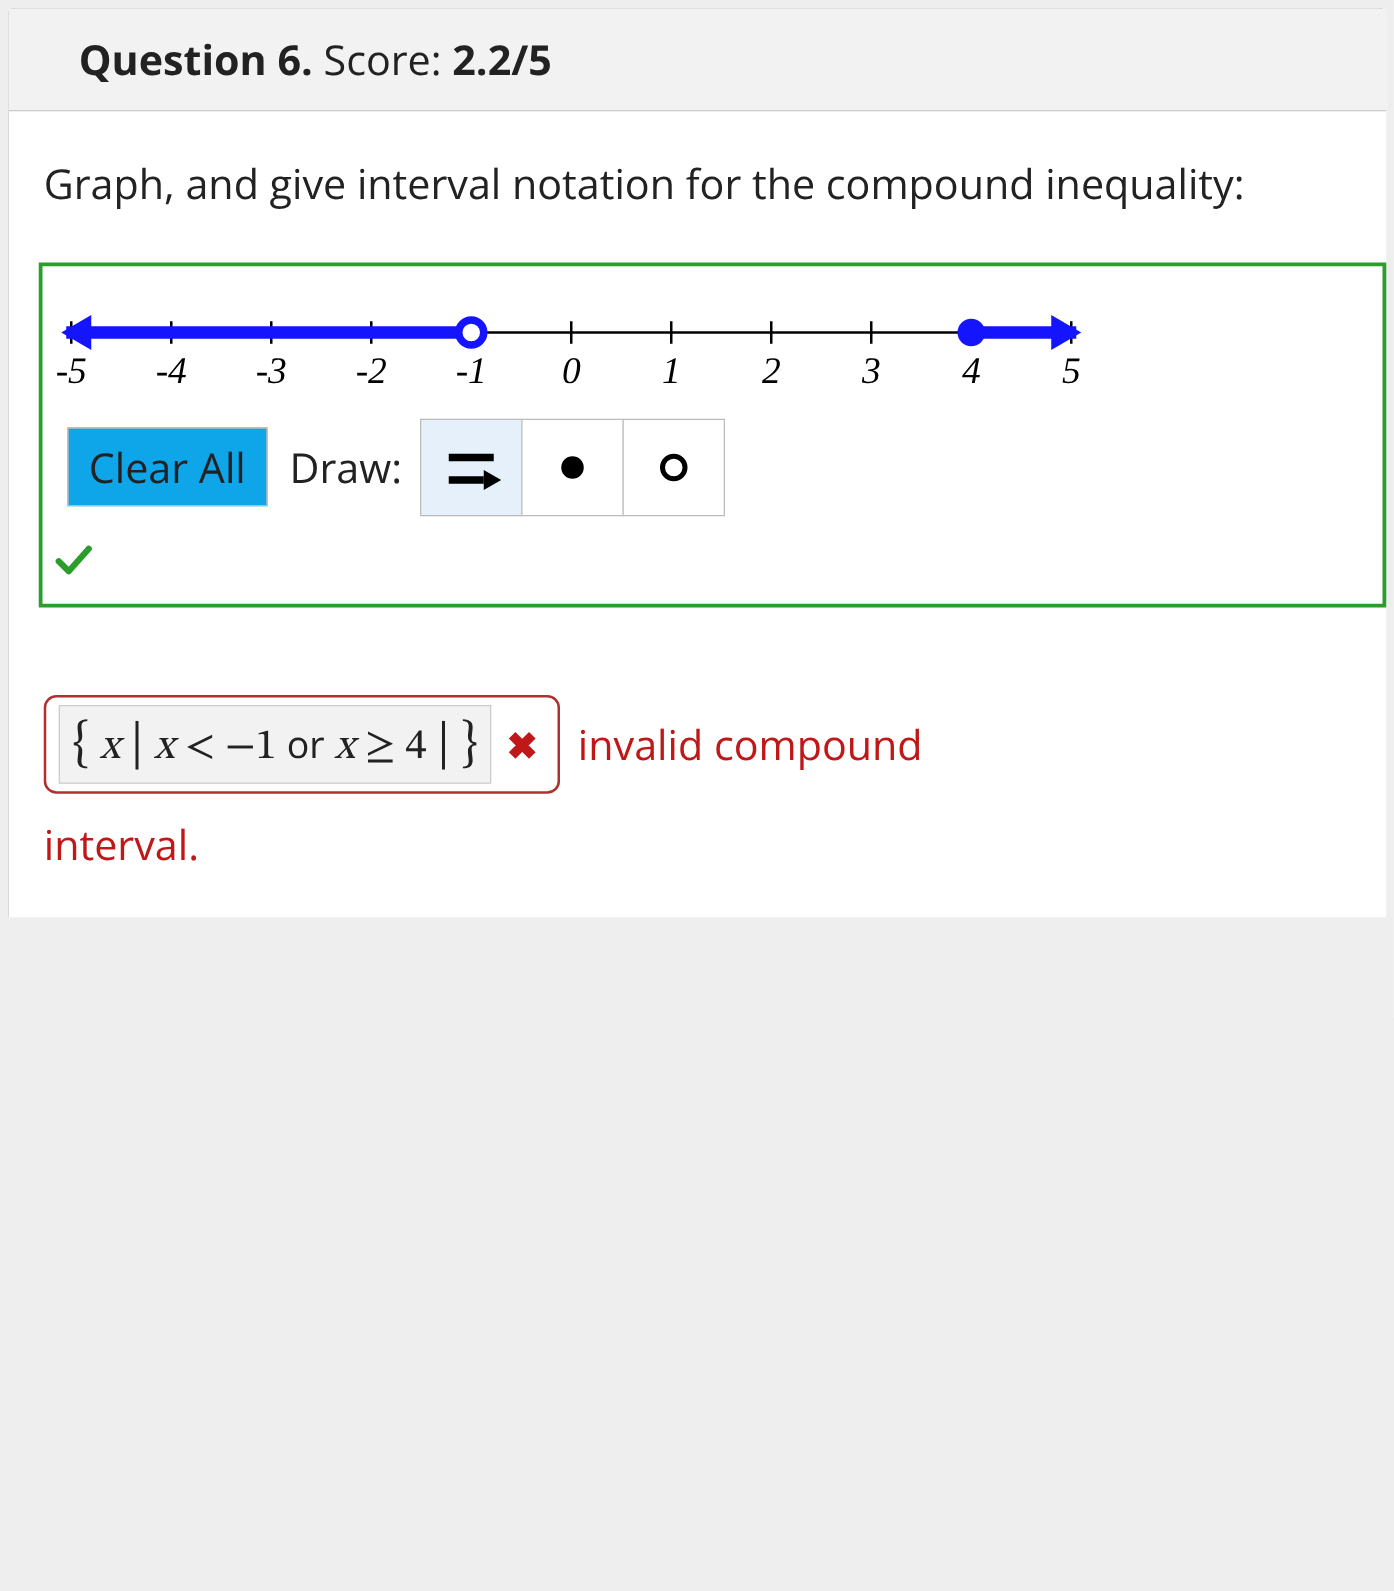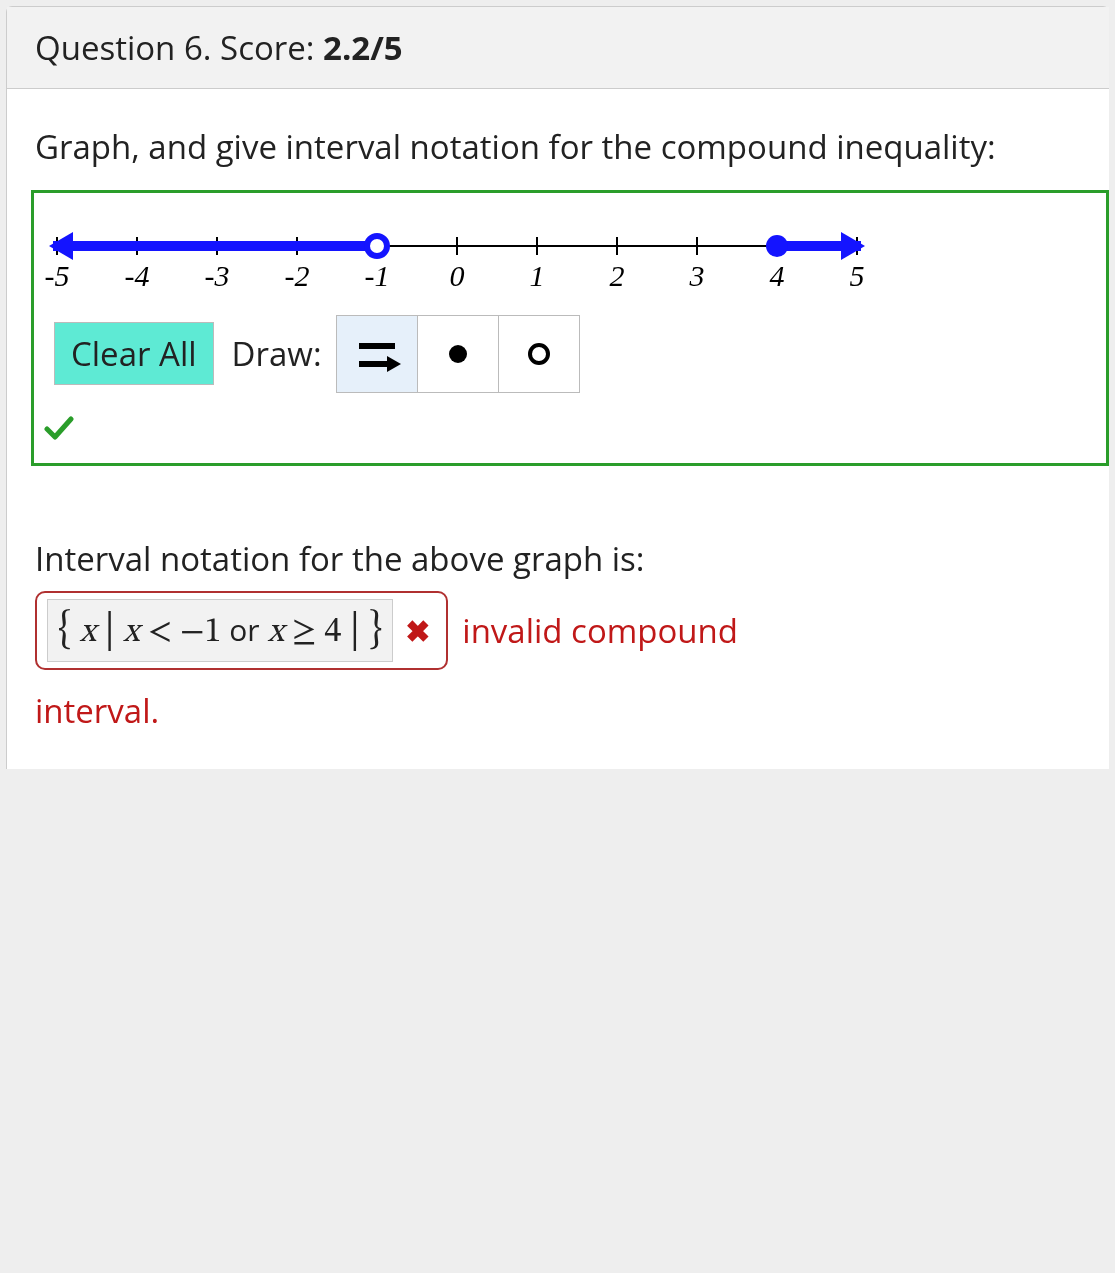--- a/index.html
+++ b/index.html
@@ -19,28 +19,28 @@
     border-radius: 6px 6px 0 0;
     overflow: visible;
   }
   .question-header {
     background: #f2f2f2;
     border-bottom: 1px solid #ccc;
     padding: 18px 28px;
     font-size: 33px;
     color: #222;
   }
-  .question-header .qnum { font-weight: 400; }
+  .question-header .qnum { font-weight: 700; margin-left: 28px; }
   .question-header .scoreval { font-weight: 700; }
   .question-body {
     padding: 36px 0 36px 28px;
     font-size: 33px;
     color: #222;
   }
-  .prompt { margin-bottom: 20px; line-height: 1.35; }
+  .prompt { margin-bottom: 40px; line-height: 1.35; }
   .math {
     font-family: 'STIX Two Math', 'Cambria Math', Georgia, 'Times New Roman', serif;
     font-size: 36px;
     margin-bottom: 36px;
     letter-spacing: 0.5px;
   }
   .math .var { font-style: italic; }
   .graph-box {
     border: 3px solid #2a9d2a;
     padding: 18px 0 12px 8px;
@@ -57,21 +57,21 @@
   .toolbar {
     display: flex;
     align-items: center;
     gap: 0;
     margin-top: 4px;
     margin-left: 12px;
     font-size: 33px;
   }
   .btn {
     border: 1px solid #bbb;
-    background: #5eead4;
+    background: #0ea5e9;
     padding: 8px 16px;
     font-size: 33px;
     color: #222;
     cursor: pointer;
     font-family: inherit;
   }
   .draw-label { margin: 0 14px 0 18px; }
   .tool-group { display: flex; }
   .tool-btn {
     width: 82px;
@@ -212,21 +212,20 @@
       </div>
 
       <div class="check-mark">
         <svg width="30" height="26">
             <polyline points="3,14 11,22 27,4" fill="none" stroke="#2a9d2a" stroke-width="5" stroke-linecap="round" stroke-linejoin="round"></polyline>
           </svg>
       </div>
     </div>
 
     <div class="interval-section">
-      <div class="interval-prompt">Interval notation for the above graph is:</div>
       <div class="answer-row">
         <span class="answer-pill">
           <span class="answer-math-box">
             <span style="font-size:42px;">{</span> <span class="var">x</span> <span style="font-size:42px;">|</span> <span class="var">x</span> &lt; −1 <span style="font-family:'Open Sans',Arial,sans-serif;font-size:30px;">or</span> <span class="var">x</span> ≥ 4 <span style="font-size:42px;">|</span> <span style="font-size:42px;">}</span>
           </span>
           <span class="x-icon">✖</span>
         </span>
         <span class="error-text">invalid compound</span>
       </div>
       <div class="error-text-line2">interval.</div>

